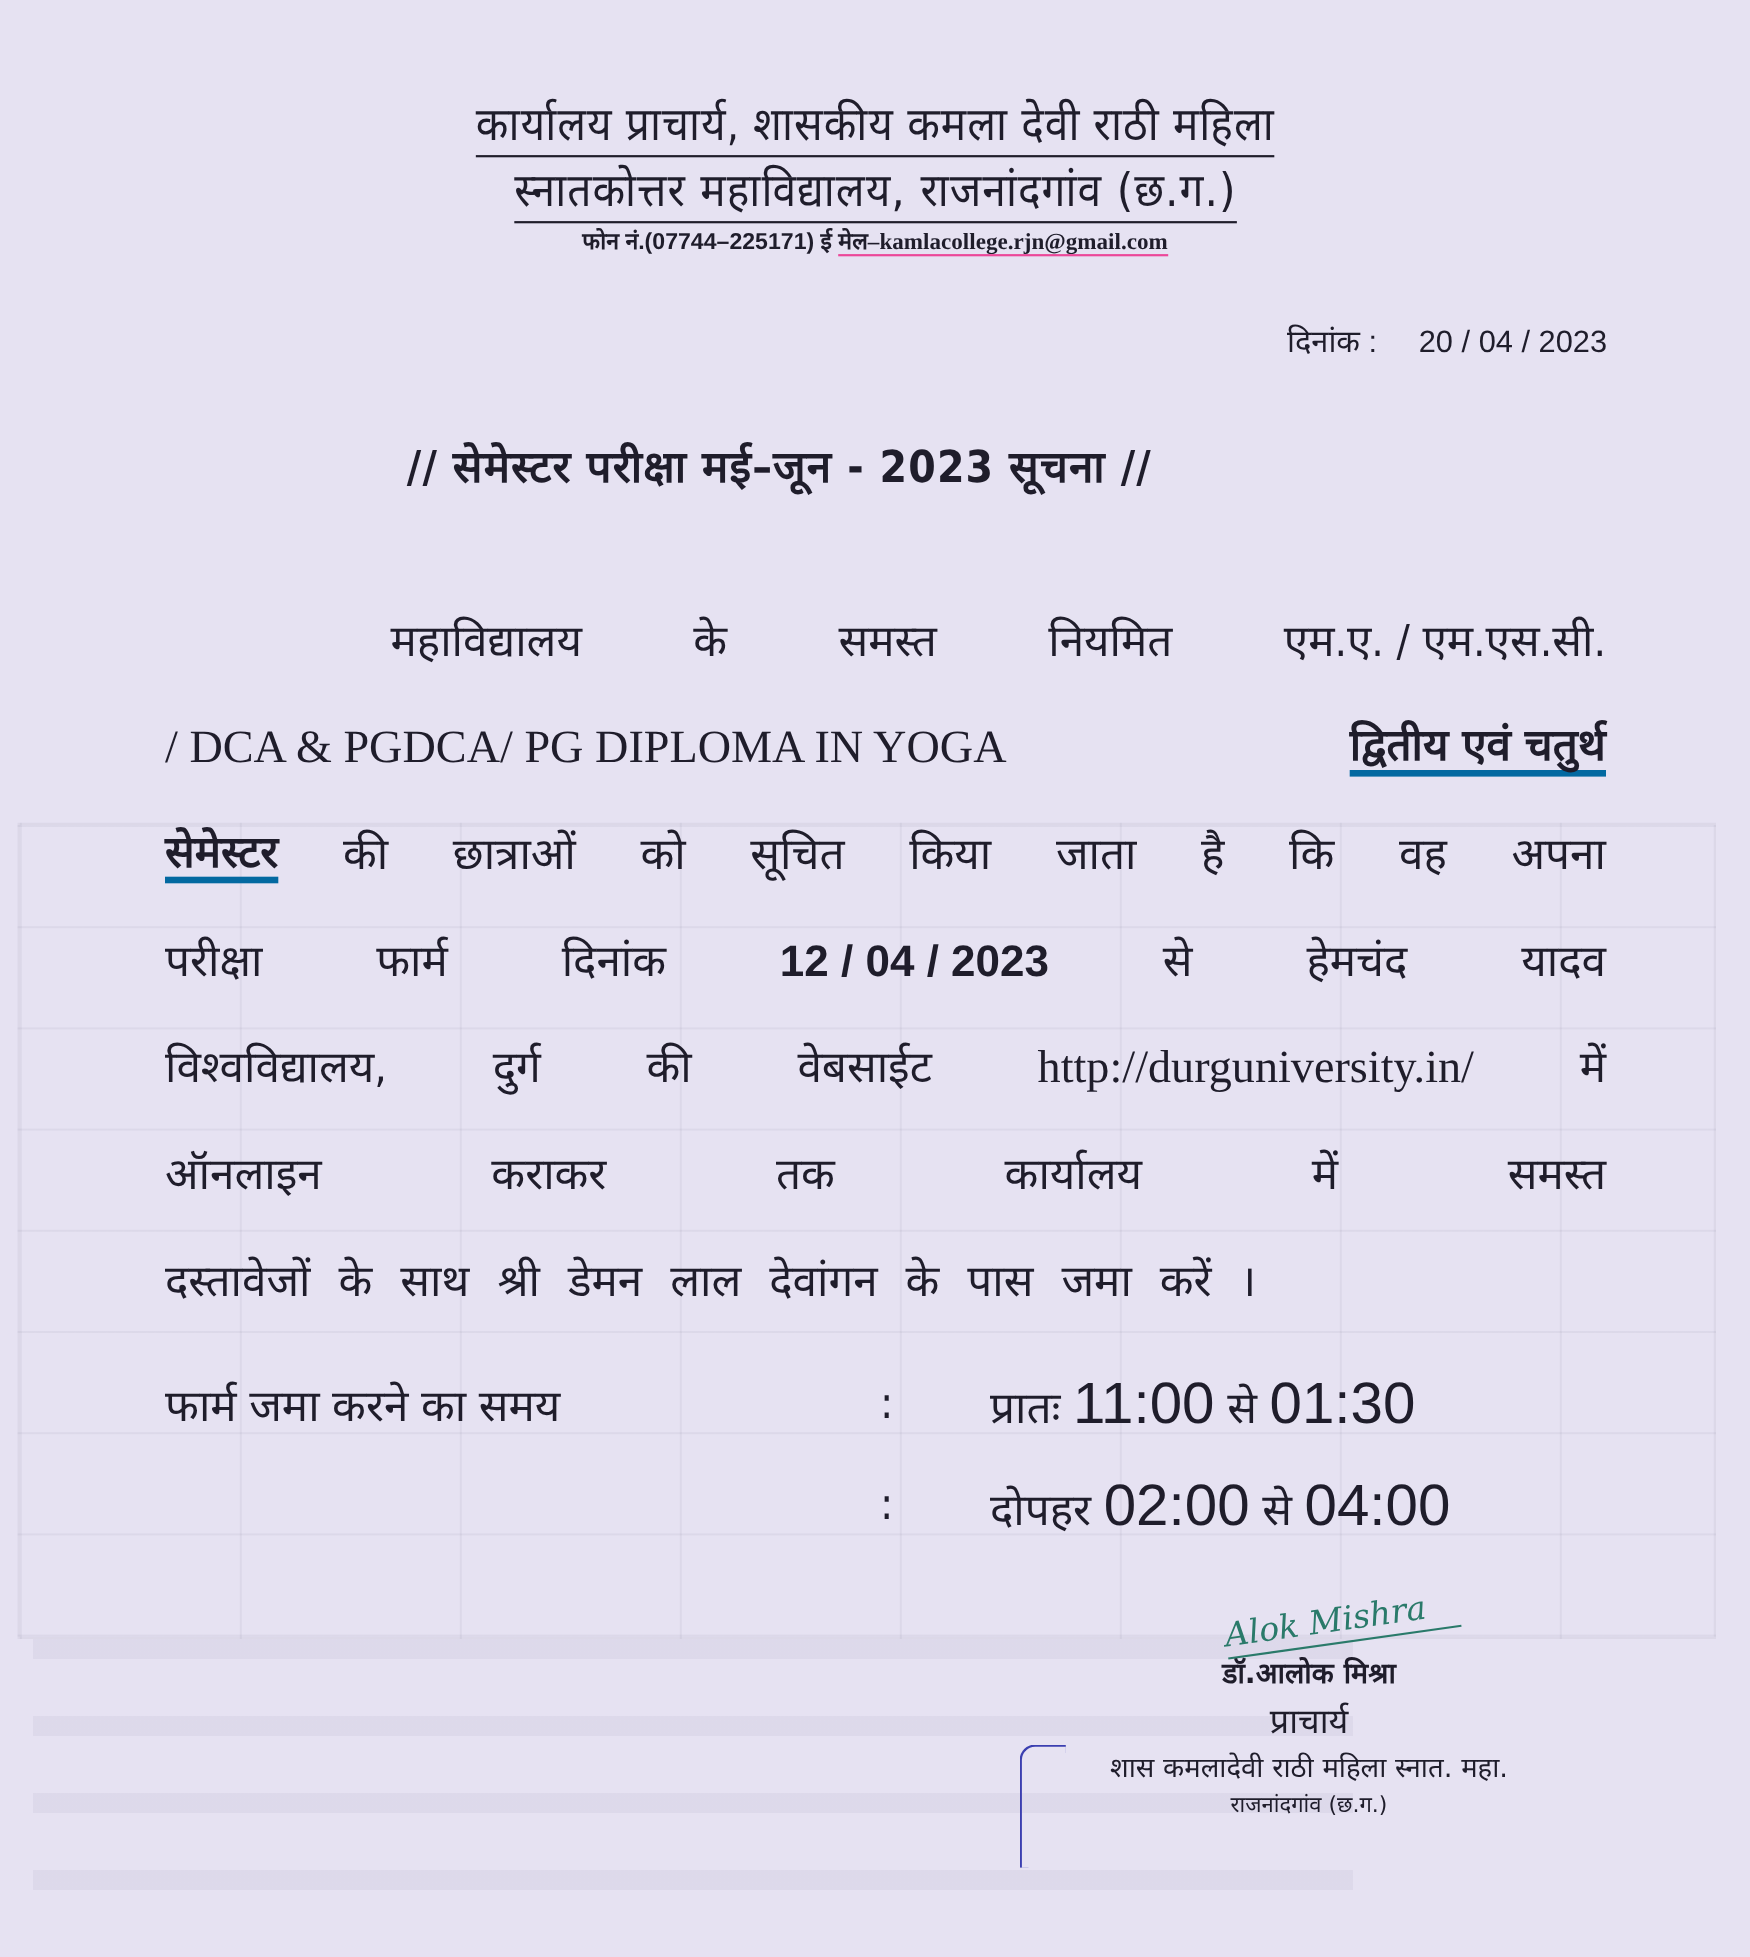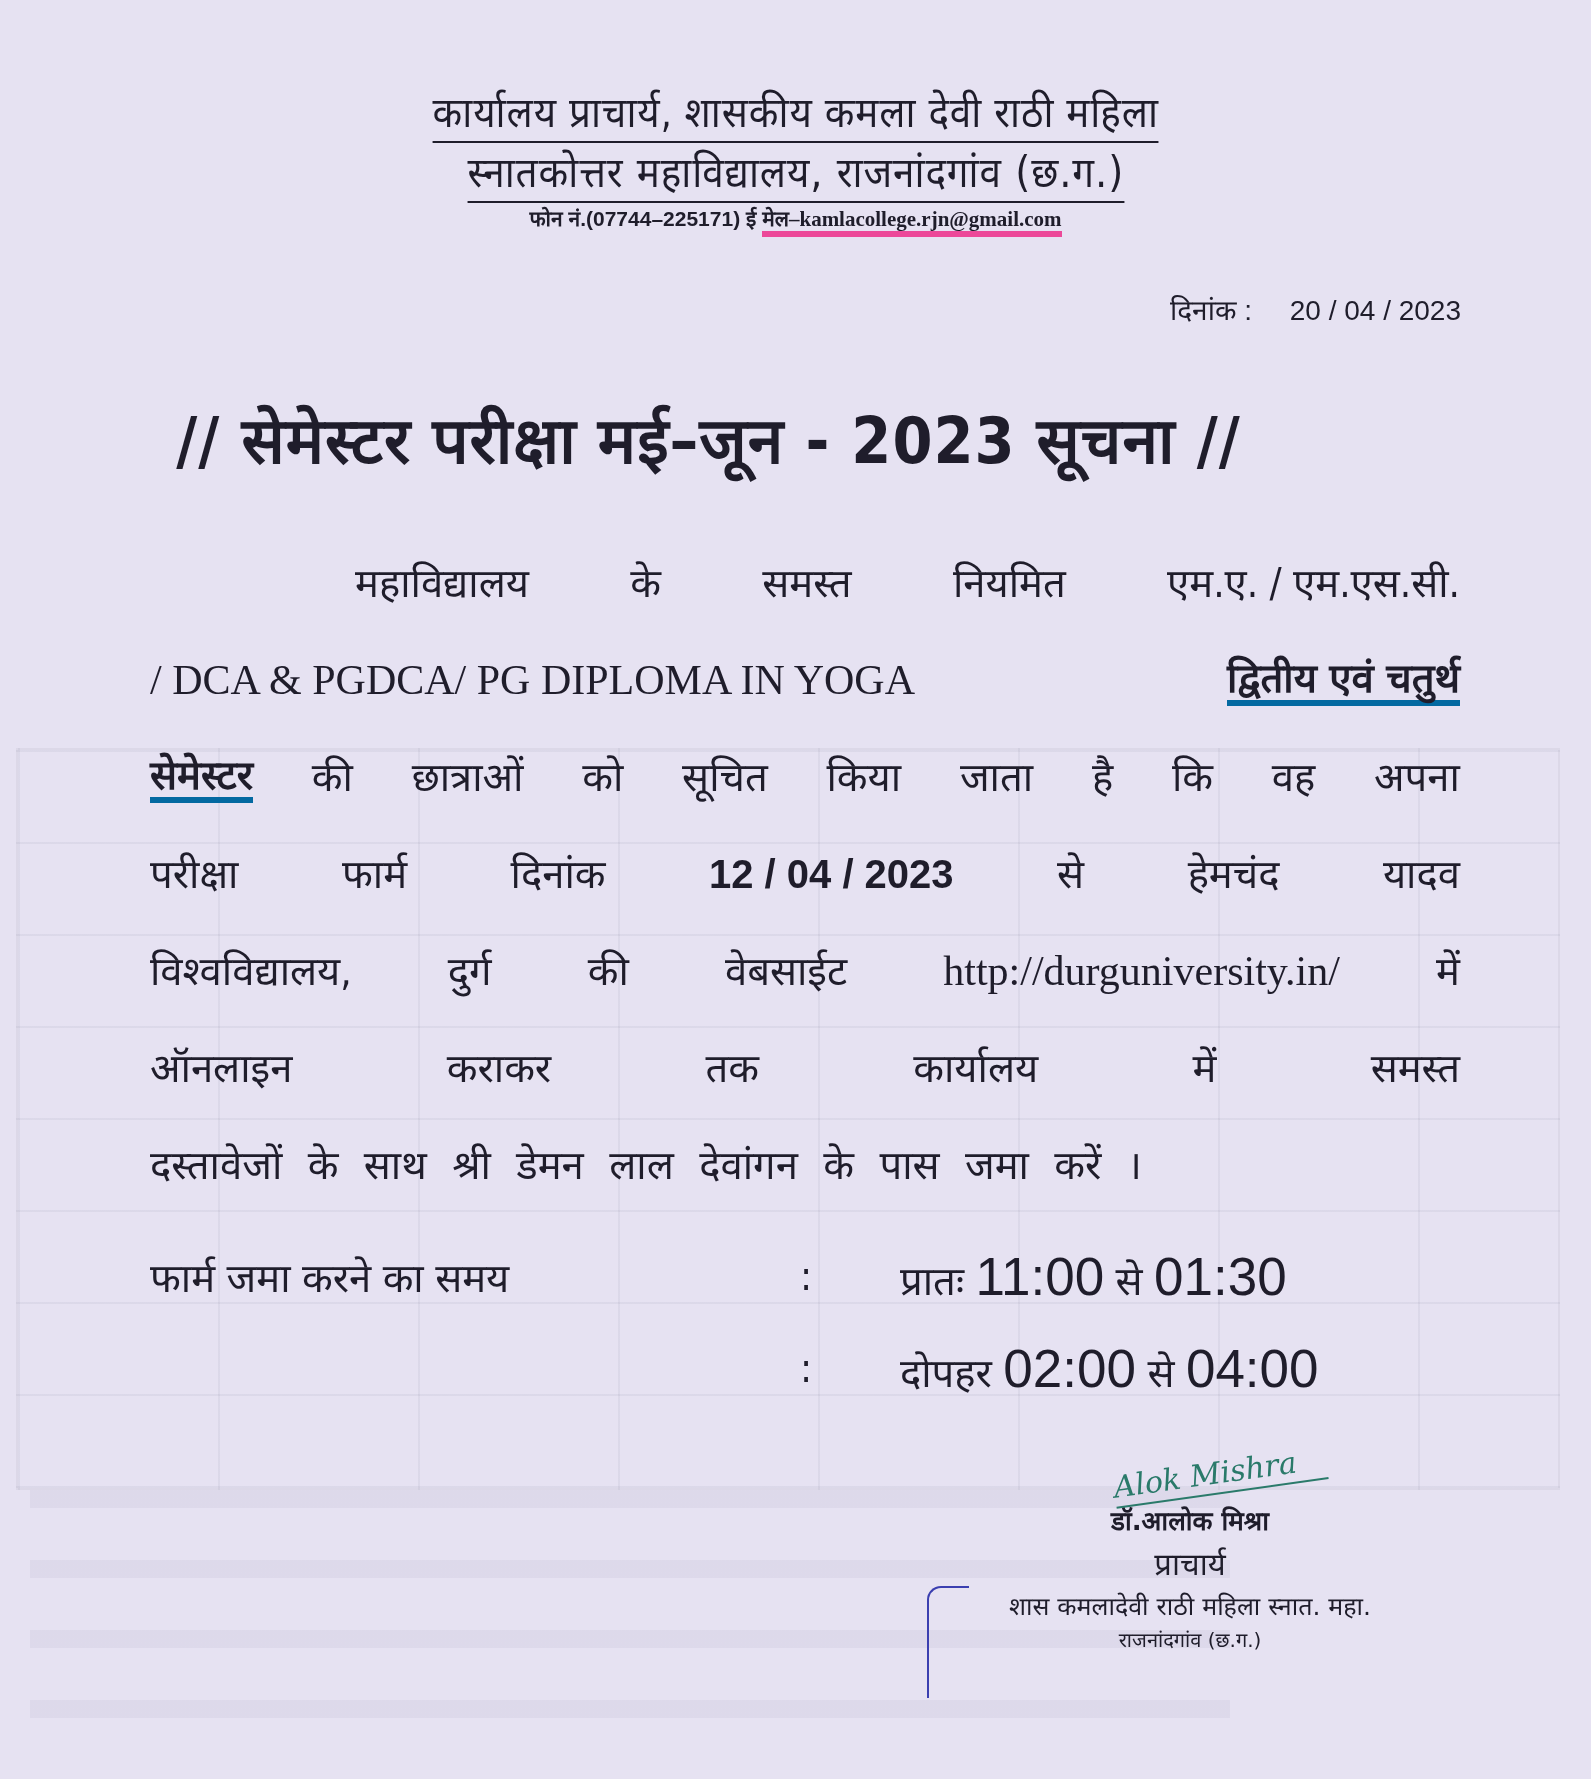--- a/index.html
+++ b/index.html
@@ -33,32 +33,32 @@
     font-size: 42px; font-weight: 400; letter-spacing: 1px;
   }
   .lh-line2 {
     top: 142px; font-size: 42px; letter-spacing: 1px;
   }
   .lh-line1 span, .lh-line2 span {
     display: inline-block; border-bottom: 2px solid #1f1d2b; padding-bottom: 2px;
     transform: scaleX(0.92);
   }
   .lh-contact { top: 204px; font-size: 21px; font-family: "Liberation Sans Narrow","Liberation Sans", sans-serif; }
-  .lh-contact .email { border-bottom: 6px solid #ec4899; font-weight: bold; font-family: "Liberation Serif", serif; text-align: right; }
+  .lh-contact .email { border-bottom: 2px solid #ec4899; font-weight: bold; font-family: "Liberation Serif", serif; text-align: right; }
   .lh-contact .contact-label { font-weight: bold; }
 
   .date-line {
     position: absolute; right: 130px; top: 290px;
     font-size: 28px; font-family: "Liberation Sans", sans-serif;
   }
   .date-line .sep { margin: 0 20px 0 10px; }
 
   .title {
     position: absolute; left: 0; width: 1417px; top: 395px; text-align: center;
-    font-size: 64px; font-weight: bold; letter-spacing: 1px;
+    font-size: 40px; font-weight: bold; letter-spacing: 1px;
     font-family: "DejaVu Sans Condensed", "DejaVu Sans", sans-serif;
   }
 
   .body {
     position: absolute; left: 150px; width: 1310px; top: 535px;
     font-size: 40px; line-height: 97px;
     font-family: "DejaVu Sans Condensed", "DejaVu Sans", sans-serif;
   }
   .line { display: flex; justify-content: space-between; white-space: nowrap; height: 97px; }
   .line.first { justify-content: space-between; padding-left: 205px; }

